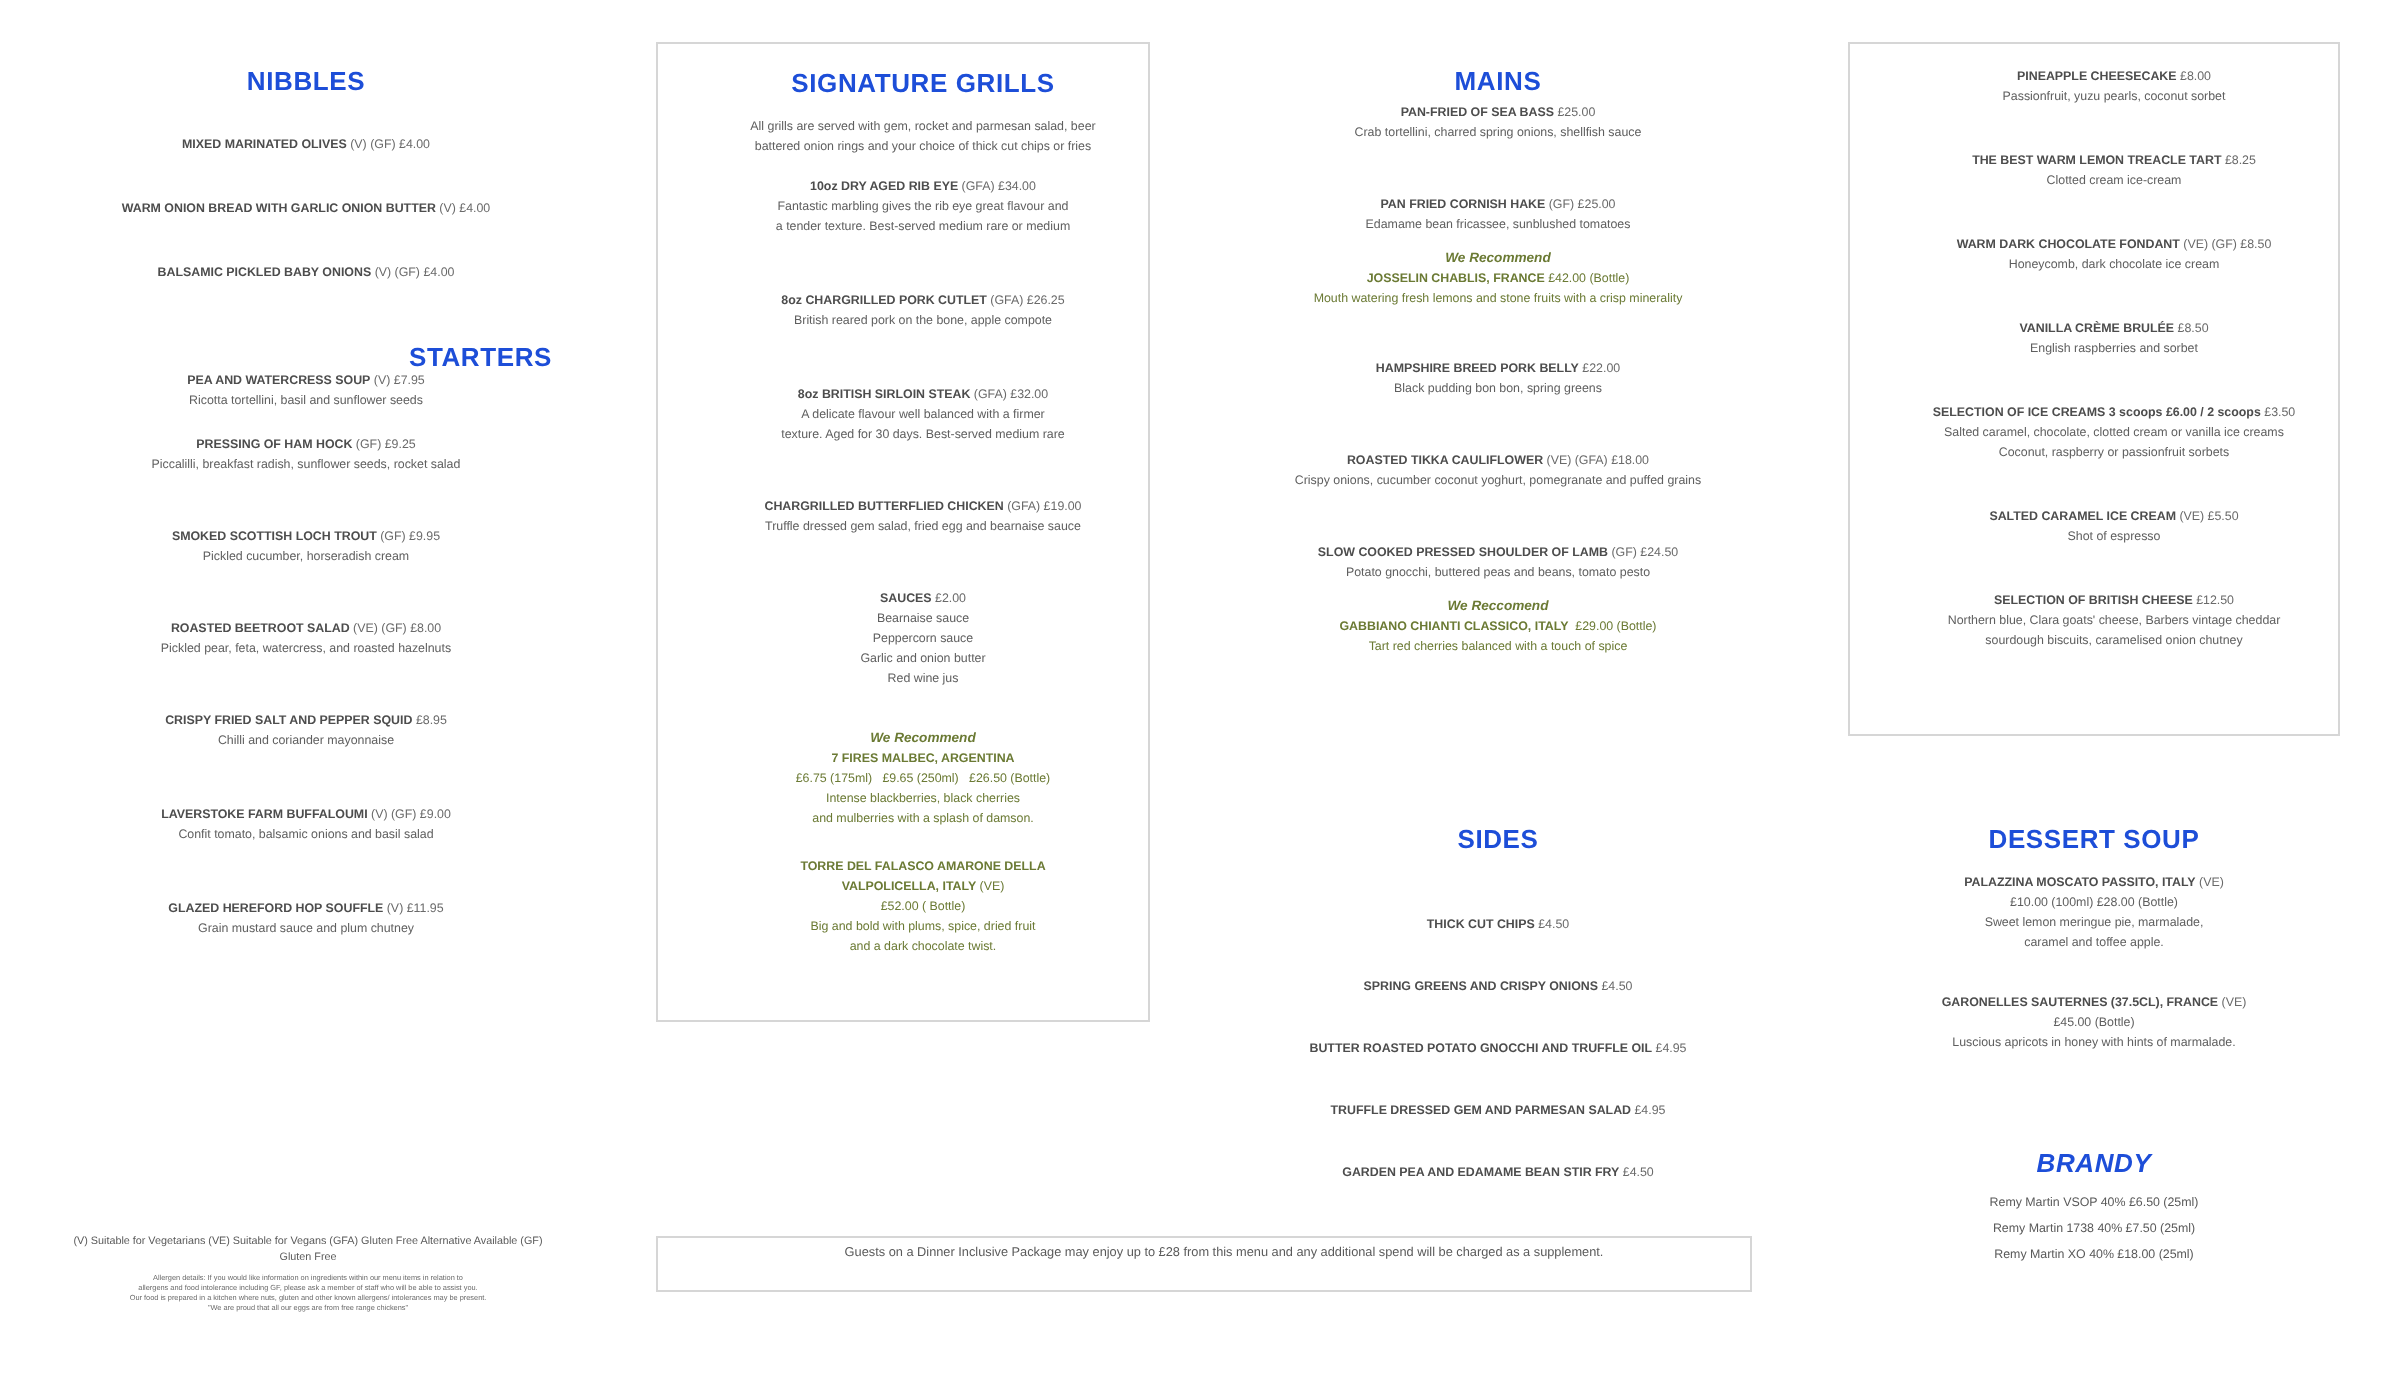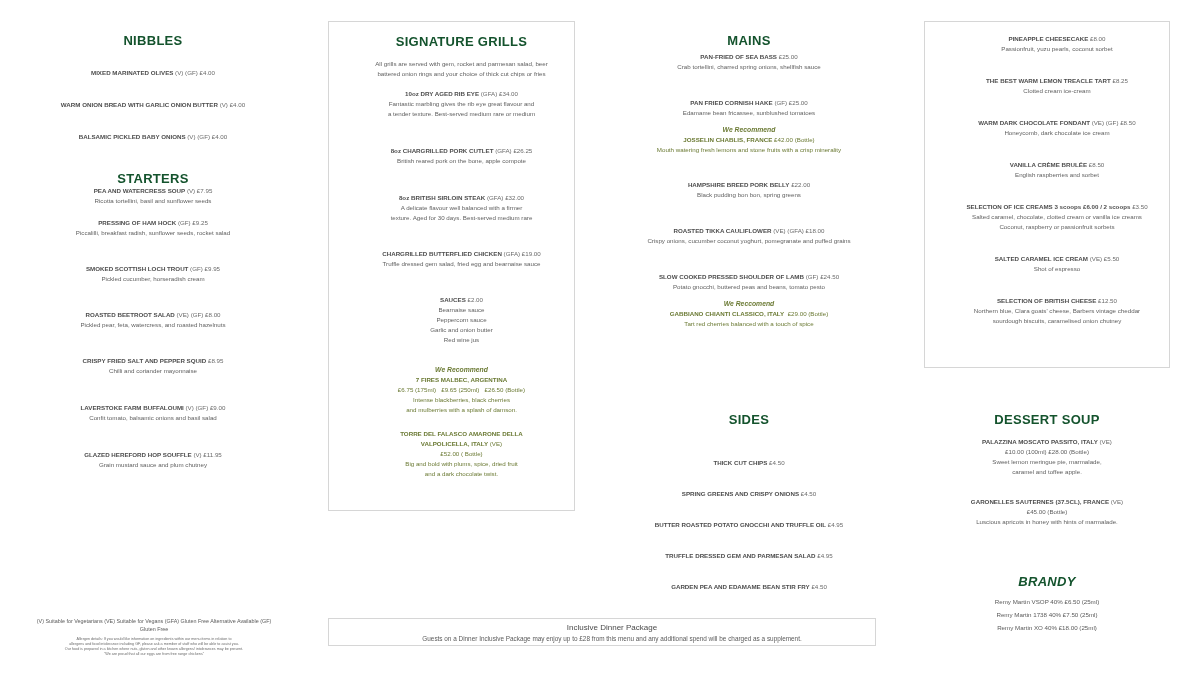--- a/index.html
+++ b/index.html
@@ -2,21 +2,21 @@
 <html><head>
 <meta charset="utf-8">
 <style>
   * { box-sizing: border-box; margin: 0; padding: 0; }
   html, body { width: 1200px; height: 689px; background: #ffffff; overflow: hidden; }
   body { font-family: "Liberation Sans", "DejaVu Sans", sans-serif; color: #555555; position: relative; }
 
   .col { position: absolute; text-align: center; }
   .boxed { border: 1px solid #d6d6d6; padding-left: 20px; }
 
-  .sec-title { font-size: 13px; font-weight: bold; color: #14532d; letter-spacing: 0.3px; margin-bottom: 13px; }
+  .sec-title { font-size: 13px; font-weight: bold; color: #1d4ed8; letter-spacing: 0.3px; margin-bottom: 13px; }
 
   .item { margin-bottom: 0; }
   .item-name { font-size: 6.2px; font-weight: bold; color: #4d4d4d; line-height: 10px; }
   .item-tags { font-weight: normal; color: #6a6a6a; }
   .item-desc { font-size: 6.2px; color: #5f5f5f; line-height: 10px; }
 
   .rec-title { font-size: 6.8px; font-style: italic; font-weight: bold; color: #6b7a34; line-height: 11px; }
   .wine-name { font-size: 6.2px; font-weight: bold; color: #6b7a34; line-height: 10px; }
   .wine-tags { font-weight: normal; }
   .wine-line { font-size: 6.2px; color: #6b7a34; line-height: 10px; }
@@ -35,21 +35,21 @@
 <body>
 
 <div class="col" style="left:30px; top:33px; width:246px;">
   <div class="sec-title">NIBBLES</div>
   <div class="item" style="margin-bottom:14px;"><span class="item-name">MIXED MARINATED OLIVES</span><span class="item-name item-tags"> (V) (GF) £4.00</span></div>
   <div class="item" style="margin-bottom:14px;"><span class="item-name">WARM ONION BREAD WITH GARLIC ONION BUTTER</span><span class="item-name item-tags"> (V) £4.00</span></div>
   <div class="item"><span class="item-name">BALSAMIC PICKLED BABY ONIONS</span><span class="item-name item-tags"> (V) (GF) £4.00</span></div>
 </div>
 
 <div class="col" style="left:30px; top:171px; width:246px;">
-  <div class="sec-title" style="margin-bottom:0;">STARTERS</div>
+  <div class="sec-title" style="margin-bottom:0;text-align:right;">STARTERS</div>
   <div class="item" style="margin-bottom:12px;">
     <div class="item-name"><span>PEA AND WATERCRESS SOUP</span><span class="item-tags"> (V) £7.95</span></div>
     <div class="item-desc">Ricotta tortellini, basil and sunflower seeds</div>
   </div>
   <div class="item" style="margin-bottom:26px;">
     <div class="item-name"><span>PRESSING OF HAM HOCK</span><span class="item-tags"> (GF) £9.25</span></div>
     <div class="item-desc">Piccalilli, breakfast radish, sunflower seeds, rocket salad</div>
   </div>
   <div class="item" style="margin-bottom:26px;">
     <div class="item-name"><span>SMOKED SCOTTISH LOCH TROUT</span><span class="item-tags"> (GF) £9.95</span></div>
@@ -167,21 +167,20 @@
 <div class="col" style="left:610px; top:412px; width:278px;">
   <div class="sec-title" style="margin-bottom:24px;">SIDES</div>
   <div class="item" style="margin-bottom:13px;"><span class="item-name">THICK CUT CHIPS</span><span class="item-name item-tags"> £4.50</span></div>
   <div class="item" style="margin-bottom:13px;"><span class="item-name">SPRING GREENS AND CRISPY ONIONS</span><span class="item-name item-tags"> £4.50</span></div>
   <div class="item" style="margin-bottom:13px;"><span class="item-name">BUTTER ROASTED POTATO GNOCCHI AND TRUFFLE OIL</span><span class="item-name item-tags"> £4.95</span></div>
   <div class="item" style="margin-bottom:13px;"><span class="item-name">TRUFFLE DRESSED GEM AND PARMESAN SALAD</span><span class="item-name item-tags"> £4.95</span></div>
   <div class="item"><span class="item-name">GARDEN PEA AND EDAMAME BEAN STIR FRY</span><span class="item-name item-tags"> £4.50</span></div>
 </div>
 
 <div class="col boxed" style="left:328px; top:618px; width:548px; height:28px; padding-top:3px;">
-  <div class="pkg-title">Inclusive Dinner Package</div>
   <div class="pkg-text">Guests on a Dinner Inclusive Package may enjoy up to £28 from this menu and any additional spend will be charged as a supplement.</div>
 </div>
 
 <div class="col boxed" style="left:924px; top:21px; width:246px; height:347px; padding-top:12px;">
   <div class="item" style="margin-bottom:22px;">
     <div class="item-name"><span>PINEAPPLE CHEESECAKE</span><span class="item-tags"> £8.00</span></div>
     <div class="item-desc">Passionfruit, yuzu pearls, coconut sorbet</div>
   </div>
   <div class="item" style="margin-bottom:22px;">
     <div class="item-name"><span>THE BEST WARM LEMON TREACLE TART</span><span class="item-tags"> £8.25</span></div>

